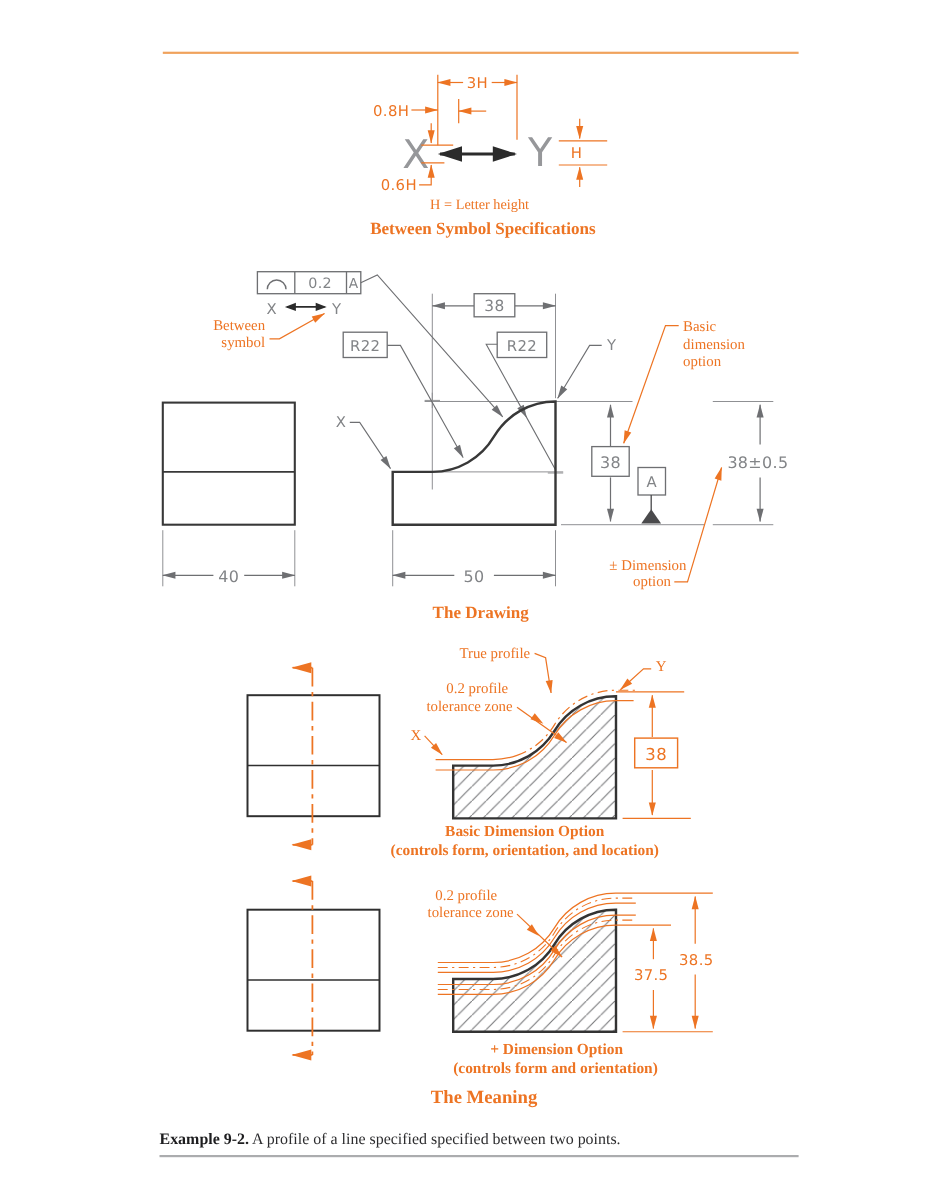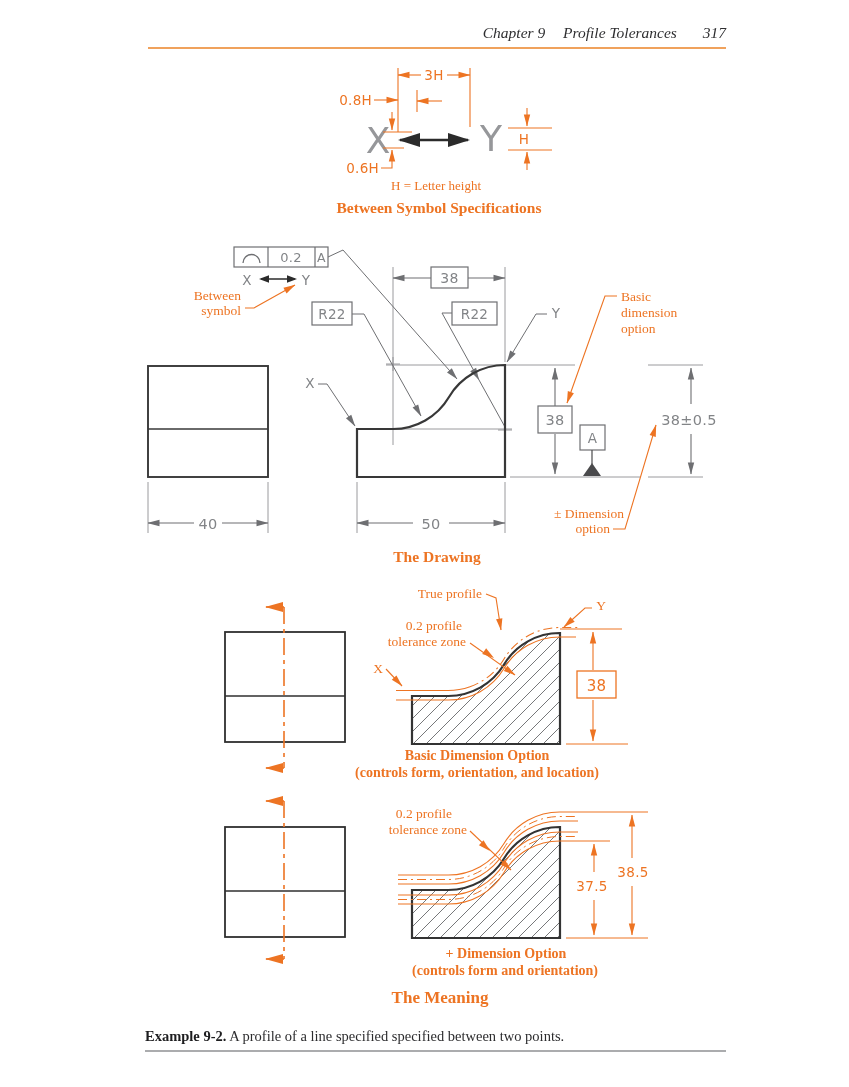--- a/index.html
+++ b/index.html
@@ -18,25 +18,20 @@
   .dim{font-family:"DejaVu Sans",sans-serif;fill:#828487;letter-spacing:.3px;}
   .odim{font-family:"DejaVu Sans",sans-serif;fill:#ed7423;letter-spacing:.3px;}
   .olab{font-family:"Liberation Serif",serif;fill:#ed7423;}
   .ohead{font-family:"Liberation Serif",serif;fill:#ed7423;font-weight:bold;}
 </style>
 </head>
 <body>
 
 <div id="page">
 
-  <div class="hdr">
-    <span>Chapter 9</span>
-    <span class="gap1">Profile Tolerances</span>
-    <span class="gap2">317</span>
-  </div>
   <div class="rule-orange"></div>
 
   <svg id="figures" width="849" height="1087" viewBox="0 0 849 1087">
     <defs>
       <marker id="mg" markerWidth="13" markerHeight="8" refX="12.5" refY="4" orient="auto-start-reverse" markerUnits="userSpaceOnUse">
         <path d="M13,4 L1,0.8 L1,7.2 Z" fill="#6e6f72"></path>
       </marker>
       <marker id="mo" markerWidth="13" markerHeight="8" refX="12.5" refY="4" orient="auto-start-reverse" markerUnits="userSpaceOnUse">
         <path d="M13,4 L1,0.8 L1,7.2 Z" fill="#ed7423"></path>
       </marker>

